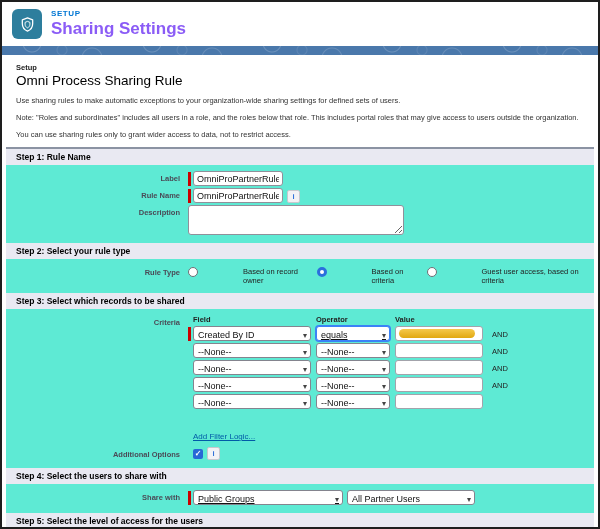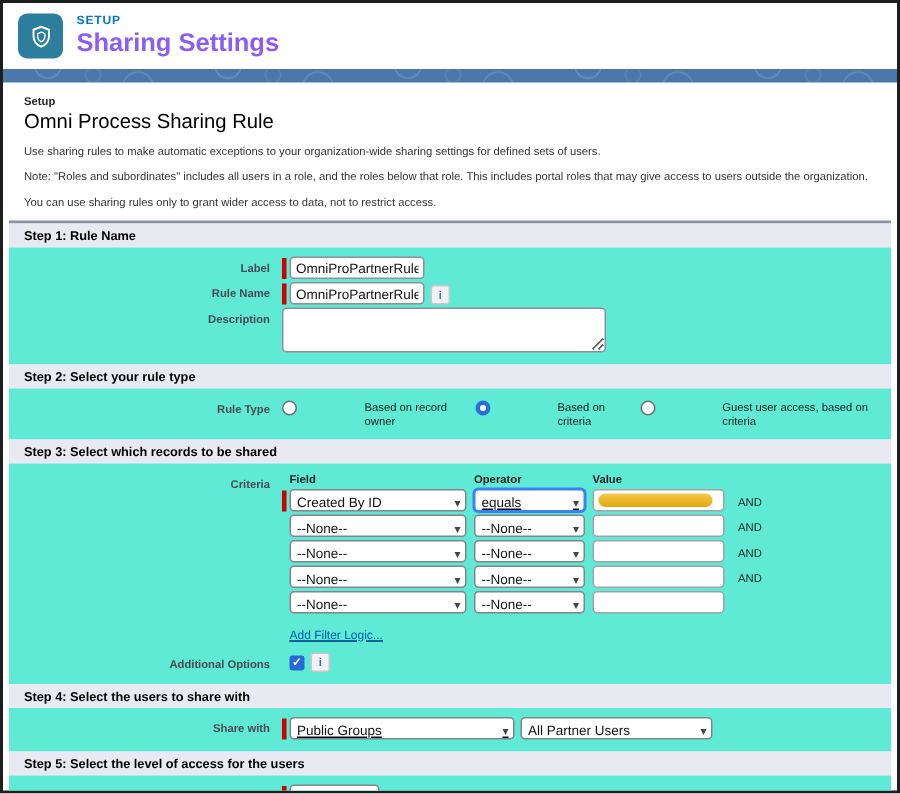--- a/index.html
+++ b/index.html
@@ -49,21 +49,21 @@
   .w-share1{width:150px;margin-right:4px;text-decoration:underline;} .w-share2{width:128px;} .w-access{width:60px;}
 
   .valbox{width:88px;height:15px;border:1px solid #a3a3ab;border-radius:3px;background:#fff;box-sizing:border-box;
     display:flex;align-items:center;padding:0 3px;}
   .redact{width:76px;height:9px;border-radius:5px;background:linear-gradient(180deg,#f5c94b,#e1a810);}
   .and{margin-left:9px;font-size:7.5px;color:#222;padding-top:4px;min-width:16px;}
 
   .crit-hdr{display:flex;font-size:7.5px;font-weight:bold;color:#222;margin-bottom:2px;}
   .hsp{width:5px;flex:none;} .hf{width:118px;margin-right:5px;} .ho{width:74px;margin-right:5px;} .hv{width:88px;}
   .crit-row{display:flex;align-items:flex-start;margin:2px 0;}
-  .filter-row{margin:4px 0 2px 5px;text-decoration:underline;}
+  .filter-row{margin:16px 0 2px 5px;}
   .link{font-size:8px;color:#015ba7;text-decoration:underline;cursor:pointer;}
 
   .opt{display:flex;margin-right:12px;gap:42px;}
   .radio{width:10px;height:10px;border:1px solid #6f6f76;border-radius:50%;background:#fff;box-sizing:border-box;flex:none;}
   .radio.on{border:3px solid #2b6fdd;}
   .rlabel{font-size:7.5px;color:#222;margin-left:3px;}
   .optwrap{display:flex;align-items:center;padding-top:2px;}
 
   .checkrow{display:flex;align-items:center;}
   .check{width:10px;height:10px;background:#2767d6;border-radius:2px;color:#fff;display:flex;align-items:center;

